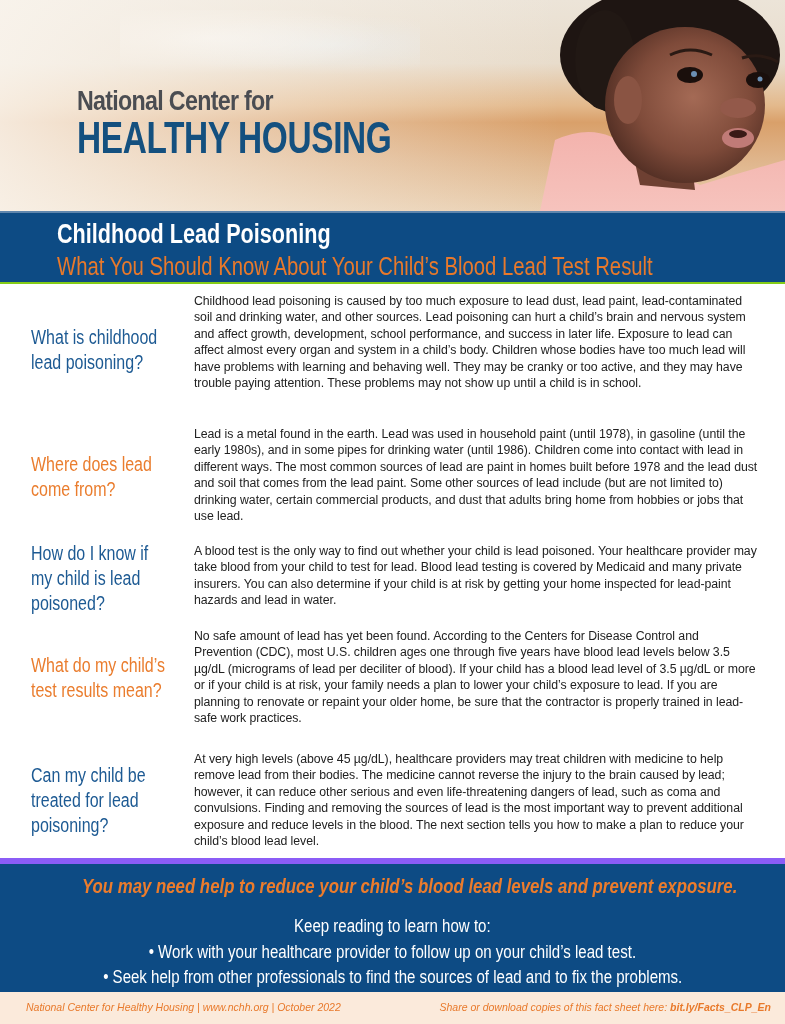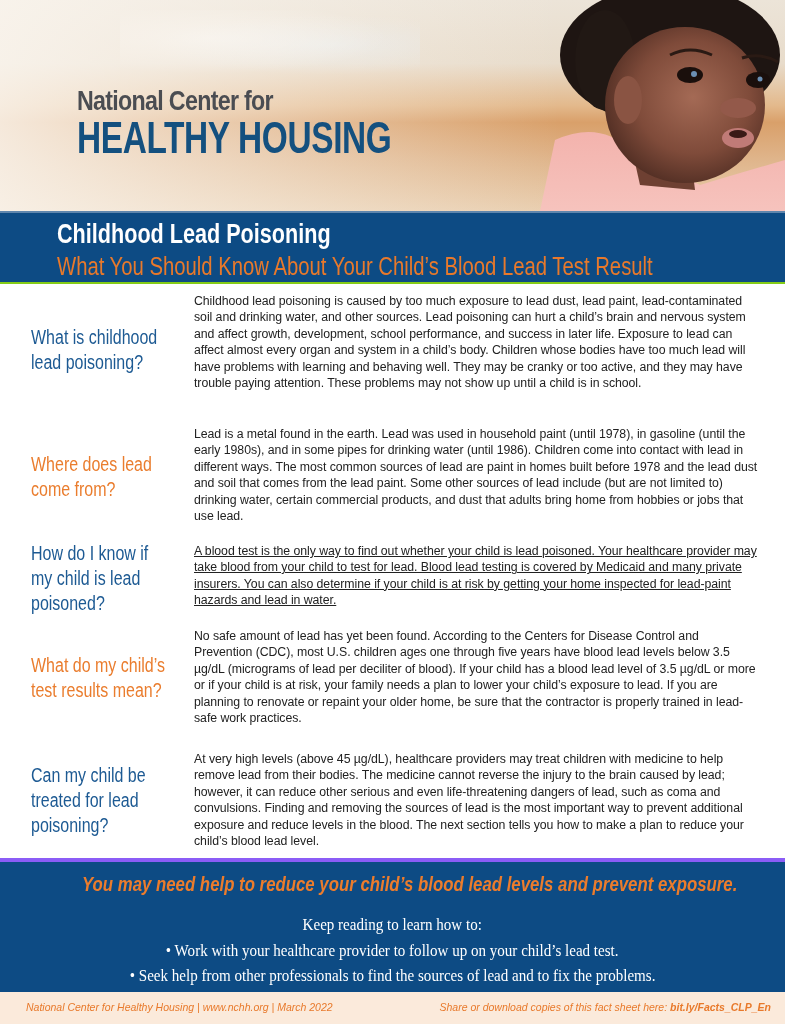--- a/index.html
+++ b/index.html
@@ -73,31 +73,31 @@
     .answer {
       position: absolute; left: 194px; width: 565px;
       font-family: "Liberation Sans", sans-serif;
       font-size: 12.3px; line-height: 16.4px; color: #222222;
       letter-spacing: -0.05px;
     }
 
     
     .callout {
       position: absolute; left: 0; top: 858px; width: 785px; height: 134px;
-      background: #0d4b84; border-top: 4px solid #8b5cf6;
+      background: #0d4b84; border-top: 6px solid #8b5cf6;
     }
     .callout-headline {
       position: absolute; left: 0; width: 785px; top: 10px; text-align: center;
       font-family: "Liberation Sans", sans-serif; font-weight: bold; font-style: italic;
       font-size: 21px; color: #ec7c2c; white-space: nowrap;
     }
     .callout-headline span { display: inline-block; transform: scaleX(0.80); transform-origin: center; }
     .callout-intro, .callout-bullet {
       position: absolute; left: 0; width: 785px; text-align: center;
-      font-family: Liberation Serif, serif;
+      font-family: Liberation Sans, sans-serif;
       font-size: 17.5px; color: #ffffff; white-space: nowrap;
     }
     .callout-intro span, .callout-bullet span.inner { display: inline-block; transform: scaleX(0.86); transform-origin: center; }
     .callout-intro { top: 52px; }
     .callout-bullet.b1 { top: 78px; }
     .callout-bullet.b2 { top: 103px; }
 
     
     .footer {
       position: absolute; left: 0; top: 992px; width: 785px; height: 32px;
@@ -187,21 +187,21 @@
   </div>
   <div class="answer" style="top:0px;">Lead is a metal found in the earth. Lead was used in household paint (until 1978), in gasoline (until the early 1980s), and in some pipes for drinking water (until 1986). Children come into contact with lead in different ways. The most common sources of lead are paint in homes built before 1978 and the lead dust and soil that comes from the lead paint. Some other sources of lead include (but are not limited to) drinking water, certain commercial products, and dust that adults bring home from hobbies or jobs that use lead.</div>
 </div>
 
 <div class="qa" style="top:541px;">
   <div class="question blue" style="top:0px;">
     <div>How do I know if</div>
     <div>my child is lead</div>
     <div>poisoned?</div>
   </div>
-  <div class="answer" style="top:2px;text-decoration:underline;">A blood test is the only way to find out whether your child is lead poisoned. Your healthcare provider may take blood from your child to test for lead. Blood lead testing is covered by Medicaid and many private insurers. You can also determine if your child is at risk by getting your home inspected for lead-paint hazards and lead in water.</div>
+  <div class="answer" style="top:2px;">A blood test is the only way to find out whether your child is lead poisoned. Your healthcare provider may take blood from your child to test for lead. Blood lead testing is covered by Medicaid and many private insurers. You can also determine if your child is at risk by getting your home inspected for lead-paint hazards and lead in water.</div>
 </div>
 
 <div class="qa" style="top:628px;">
   <div class="question orange" style="top:25px;">
     <div>What do my child’s</div>
     <div>test results mean?</div>
   </div>
   <div class="answer" style="top:0px;">No safe amount of lead has yet been found. According to the Centers for Disease Control and Prevention (CDC), most U.S. children ages one through five years have blood lead levels below 3.5 µg/dL (micrograms of lead per deciliter of blood). If your child has a blood lead level of 3.5 µg/dL or more or if your child is at risk, your family needs a plan to lower your child’s exposure to lead. If you are planning to renovate or repaint your older home, be sure that the contractor is properly trained in lead-safe work practices.</div>
 </div>
 
@@ -223,17 +223,17 @@
   </div>
   <div class="callout-bullet b2">
     <span class="inner">• Seek help from other professionals to find the sources of lead and to fix the problems.</span>
   </div>
   <div class="callout-bullet b1">
     <span class="inner">• Work with your healthcare provider to follow up on your child’s lead test.</span>
   </div>
 </div>
 
 <div class="footer">
-  <div class="footer-left">National Center for Healthy Housing | www.nchh.org | March 2022</div>
+  <div class="footer-left">National Center for Healthy Housing | www.nchh.org | October 2022</div>
   <div class="footer-right">
     <span>Share or download copies of this fact sheet here: </span><b><a>bit.ly/Facts_CLP_En</a></b>
   </div>
 </div>
 
 </body></html>

